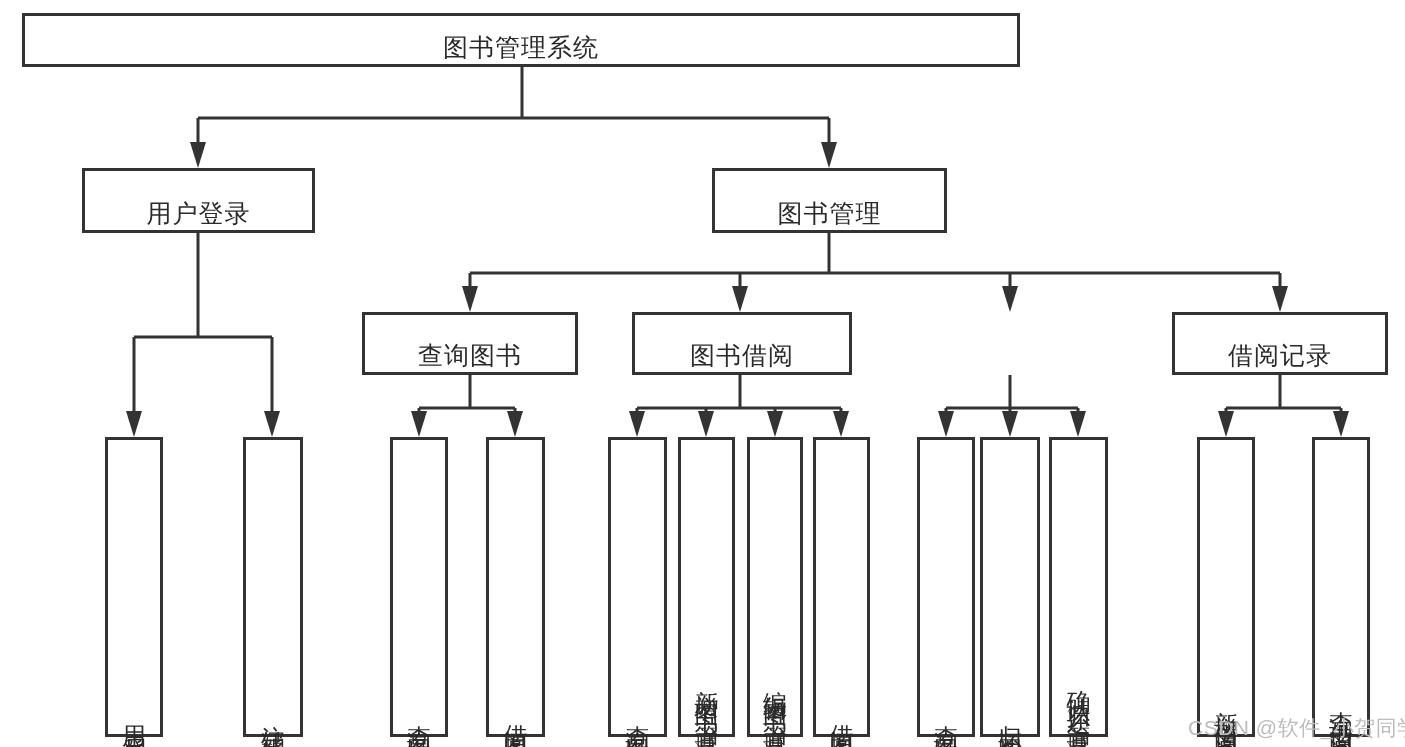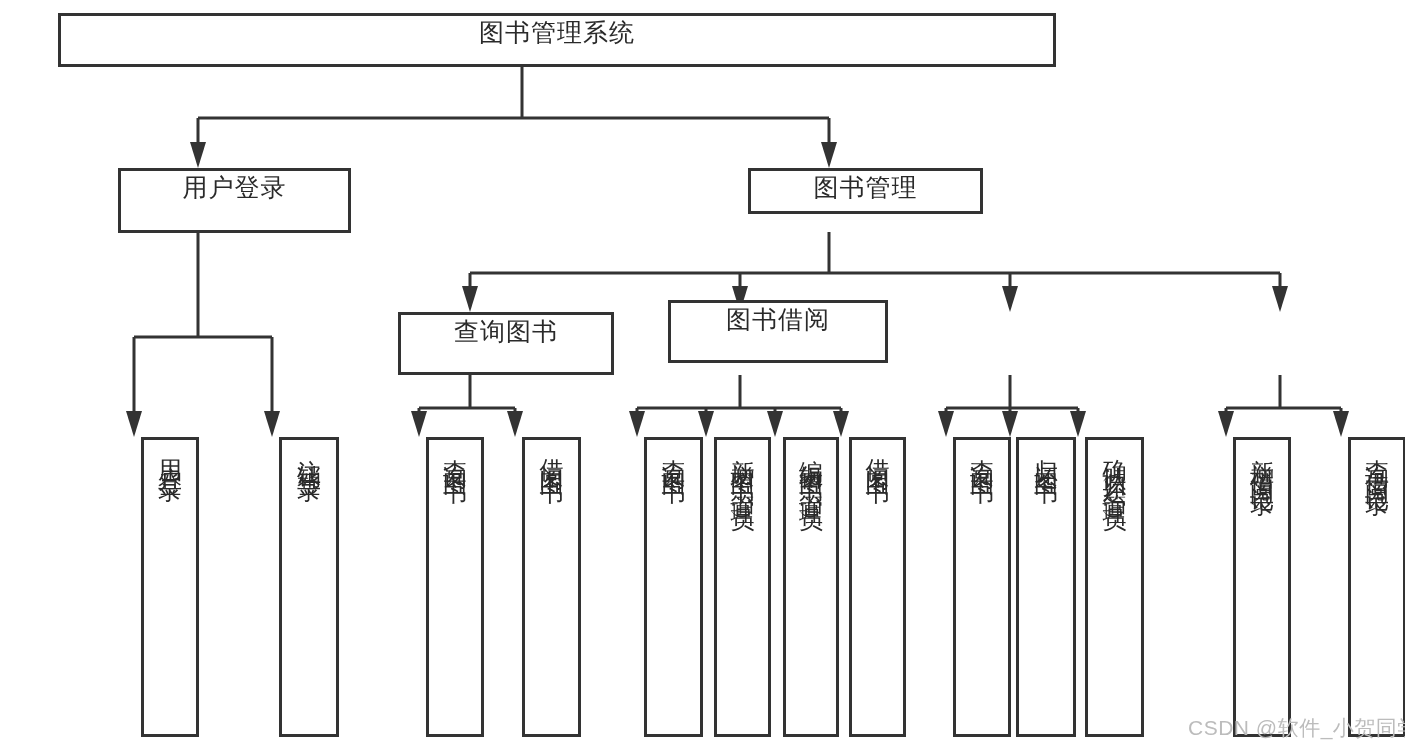--- a/index.html
+++ b/index.html
@@ -17,21 +17,21 @@
     color:var(--text);
     overflow:hidden;
   }
   .connectors{position:absolute;left:0;top:0;}
   .connectors path{stroke:var(--line);stroke-width:3;fill:none;}
   .connectors polygon{fill:var(--line);stroke:none;}
   .box{
     position:absolute;box-sizing:border-box;
     border:3px solid var(--line);
     background:var(--background);
-    display:flex;align-items:flex-start;justify-content:center;margin-left:36px;
+    display:flex;align-items:flex-end;justify-content:center;
   }
   .box-h{font-size:25px;letter-spacing:1px;white-space:nowrap;}
   .vtext{
     writing-mode:vertical-rl;
     text-orientation:mixed;
     font-size:24px;
     letter-spacing:7px;
     line-height:1;
   }
   .watermark{
@@ -76,29 +76,32 @@
     <polygon points="1333,411 1349,411 1341,437"></polygon>
   </svg>
 
   <div class="box box-h" style="left:22px;top:13px;width:998px;height:54px">
     <span>图书管理系统</span>
   </div>
 
   <div class="box box-h" style="left:82px;top:168px;width:233px;height:65px">
     <span>用户登录</span>
   </div>
-  <div class="box box-h" style="left:712px;top:168px;width:235px;height:46px">
+  <div class="box box-h" style="left:712px;top:168px;width:235px;height:65px">
     <span>图书管理</span>
   </div>
 
   <div class="box box-h" style="left:362px;top:312px;width:216px;height:63px">
     <span>查询图书</span>
   </div>
-  <div class="box box-h" style="left:632px;top:300px;width:220px;height:63px">
+  <div class="box box-h" style="left:632px;top:312px;width:220px;height:63px">
     <span>图书借阅</span>
+  </div>
+  <div class="box box-h" style="left:1172px;top:312px;width:216px;height:63px">
+    <span>借阅记录</span>
   </div>
 
   <div class="box box-v" style="left:105px;top:437px;width:58px;height:300px">
     <span class="vtext">用户登录</span>
   </div>
   <div class="box box-v" style="left:243px;top:437px;width:60px;height:300px">
     <span class="vtext">注销登录</span>
   </div>
 
   <div class="box box-v" style="left:390px;top:437px;width:58px;height:300px">

